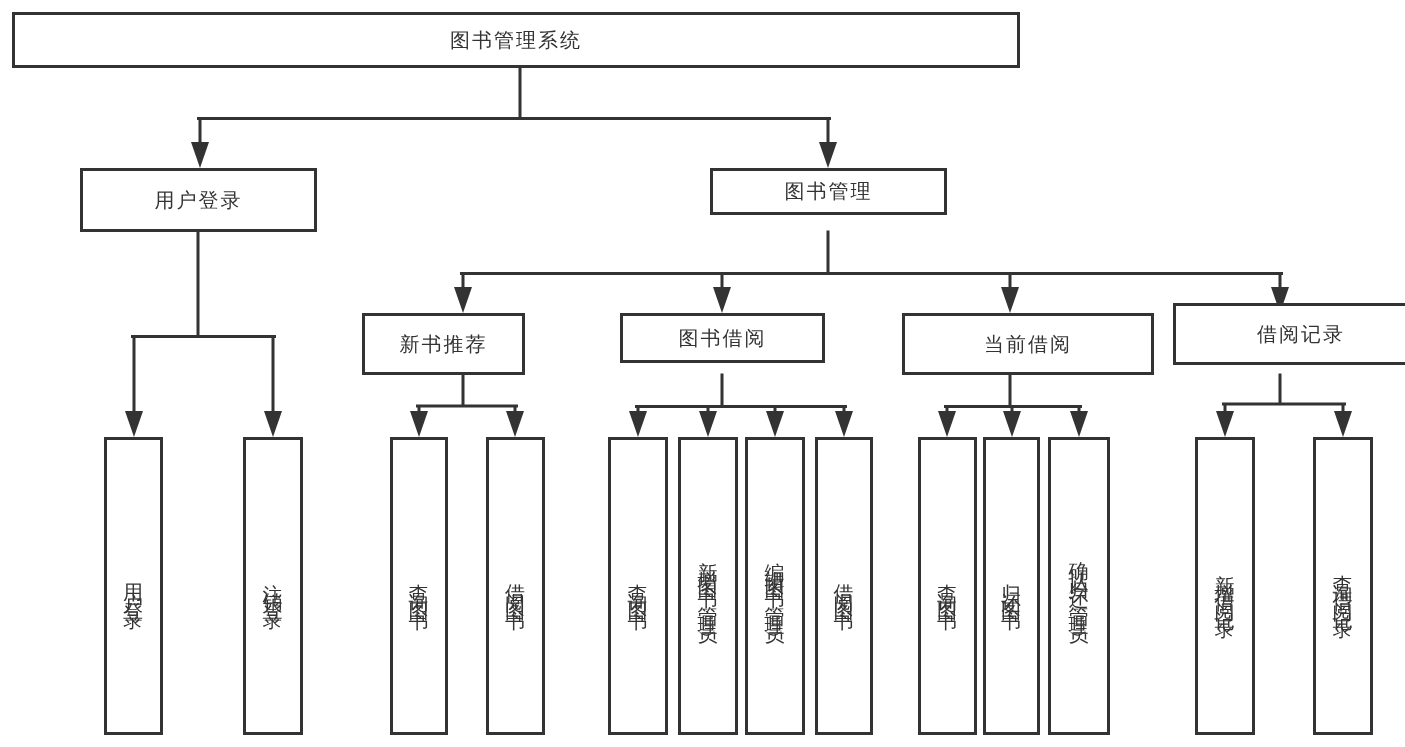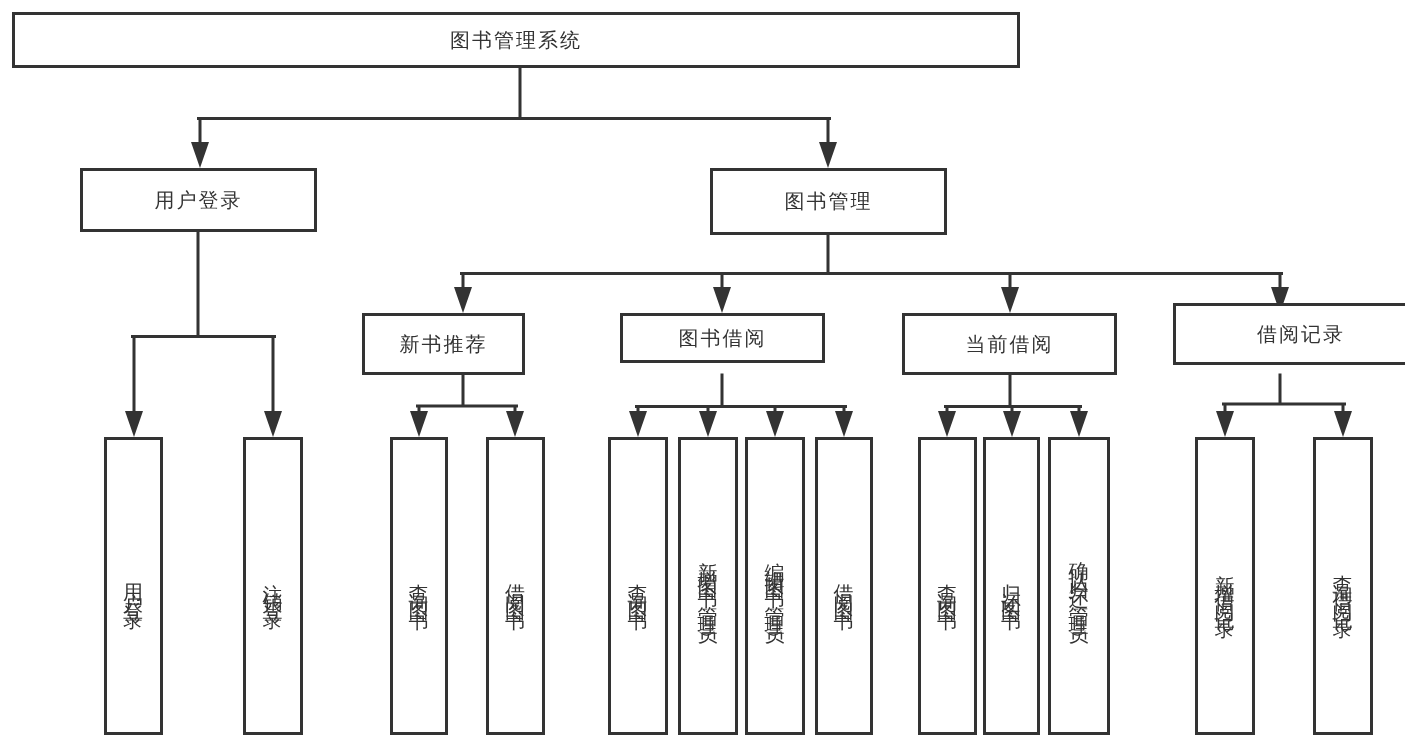--- a/index.html
+++ b/index.html
@@ -60,25 +60,25 @@
       <polygon points="1003,411 1021,411 1012,437"></polygon>
       <polygon points="1070,411 1088,411 1079,437"></polygon>
       <polygon points="1216,411 1234,411 1225,437"></polygon>
       <polygon points="1334,411 1352,411 1343,437"></polygon>
     </g>
   </svg>
 
   <div class="hbox" style="left:12px;top:12px;width:1008px;height:56px;">图书管理系统</div>
 
   <div class="hbox" style="left:80px;top:168px;width:237px;height:64px;">用户登录</div>
-  <div class="hbox" style="left:710px;top:168px;width:237px;height:67px;">图书管理</div>
+  <div class="hbox" style="left:710px;top:168px;width:237px;height:47px;">图书管理</div>
 
   <div class="hbox" style="left:362px;top:313px;width:163px;height:62px;">新书推荐</div>
   <div class="hbox" style="left:620px;top:313px;width:205px;height:50px;">图书借阅</div>
-  <div class="hbox" style="left:902px;top:313px;width:215px;height:62px;">当前借阅</div>
+  <div class="hbox" style="left:902px;top:313px;width:252px;height:62px;">当前借阅</div>
   <div class="hbox" style="left:1173px;top:303px;width:256px;height:62px;">借阅记录</div>
 
   <div class="vbox" style="left:104px;width:59px;">
     <span>用户登录</span>
   </div>
   <div class="vbox" style="left:243px;width:60px;">
     <span>注销登录</span>
   </div>
 
   <div class="vbox" style="left:390px;width:58px;">

